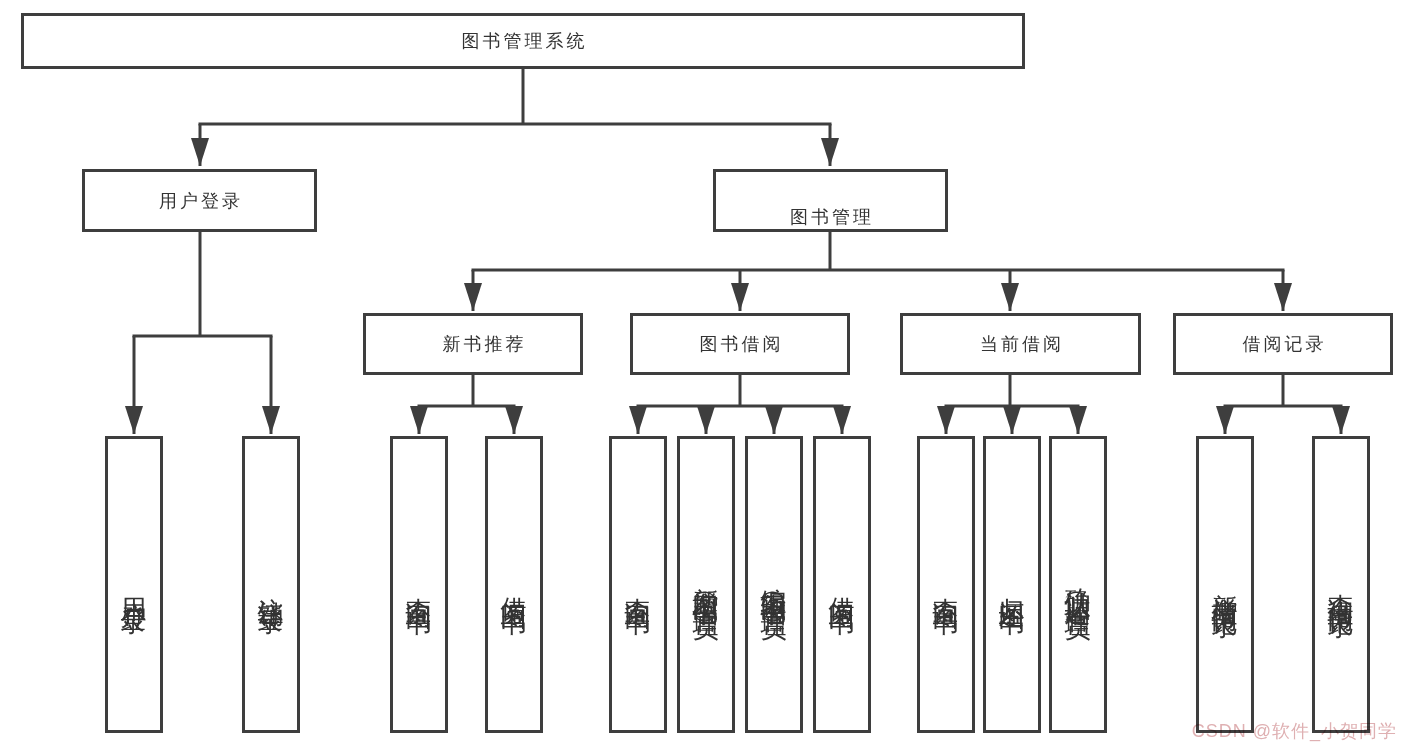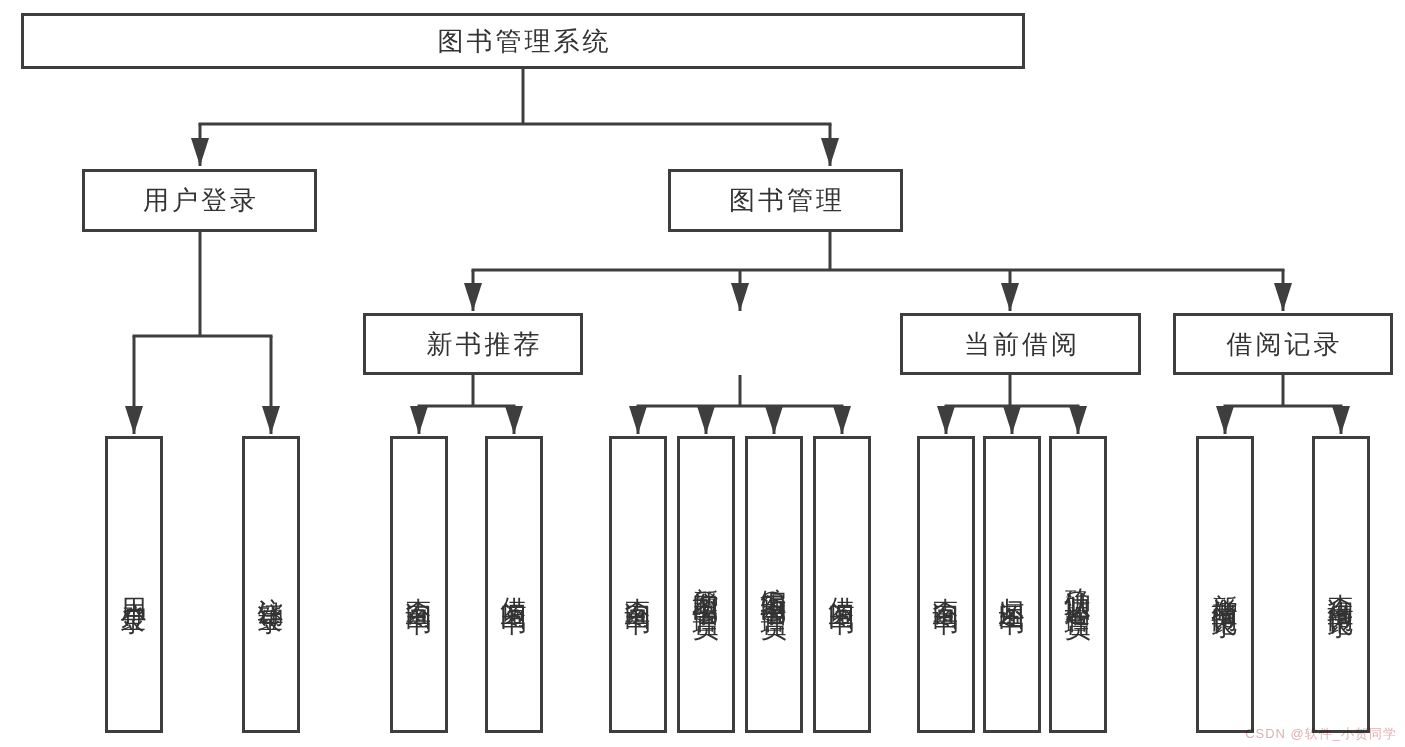--- a/index.html
+++ b/index.html
@@ -7,28 +7,28 @@
     position:relative;width:1405px;height:747px;background:#ffffff;
     font-family:"Liberation Sans","DejaVu Sans",sans-serif;overflow:hidden;
   }
   .connectors{position:absolute;left:0;top:0;z-index:0;}
   .connectors path{stroke:#3e3e3e;stroke-width:3;fill:none;}
   .connectors path.cross{stroke-linecap:square;}
   .box{
     position:absolute;box-sizing:border-box;border:3px solid #3e3e3e;background:#ffffff;
     display:flex;align-items:center;justify-content:center;color:#333333;z-index:1;
   }
-  .h-label{font-size:26px;letter-spacing:3px;white-space:nowrap;text-indent:3px;font-family:Liberation Mono, monospace;}
+  .h-label{font-size:18px;letter-spacing:3px;white-space:nowrap;text-indent:3px;font-family:Liberation Mono, monospace;}
   .v-label{
     writing-mode:vertical-rl;text-orientation:mixed;
     font-size:26px;letter-spacing:4px;line-height:1;white-space:nowrap;
   }
   .watermark{
     position:absolute;right:8px;bottom:4px;z-index:2;
-    font-size:13px;color:#dfb0b2;letter-spacing:1px;white-space:nowrap;
+    font-size:18px;color:#dfb0b2;letter-spacing:1px;white-space:nowrap;
     mix-blend-mode:multiply;
   }
 </style>
 </head>
 <body>
 
 <div class="canvas">
 
   <svg class="connectors" width="1405" height="747">
     <defs>
@@ -92,26 +92,29 @@
     </g>
   </svg>
 
   <div class="box" style="left:21px;top:13px;width:1004px;height:56px;">
     <span class="h-label">图书管理系统</span>
   </div>
 
   <div class="box" style="left:82px;top:169px;width:235px;height:63px;">
     <span class="h-label">用户登录</span>
   </div>
-  <div class="box" style="left:668px;top:169px;width:235px;height:63px;">
+  <div class="box" style="left:713px;top:169px;width:235px;height:63px;align-items:flex-end;">
     <span class="h-label">图书管理</span>
   </div>
 
   <div class="box" style="left:363px;top:313px;width:220px;height:62px;padding-left:20px;">
     <span class="h-label">新书推荐</span>
+  </div>
+  <div class="box" style="left:630px;top:313px;width:220px;height:62px;">
+    <span class="h-label">图书借阅</span>
   </div>
   <div class="box" style="left:900px;top:313px;width:241px;height:62px;">
     <span class="h-label">当前借阅</span>
   </div>
   <div class="box" style="left:1173px;top:313px;width:220px;height:62px;">
     <span class="h-label">借阅记录</span>
   </div>
 
   <div class="box" style="left:105px;top:436px;width:58px;height:297px;">
     <span class="v-label">用户登录</span>

